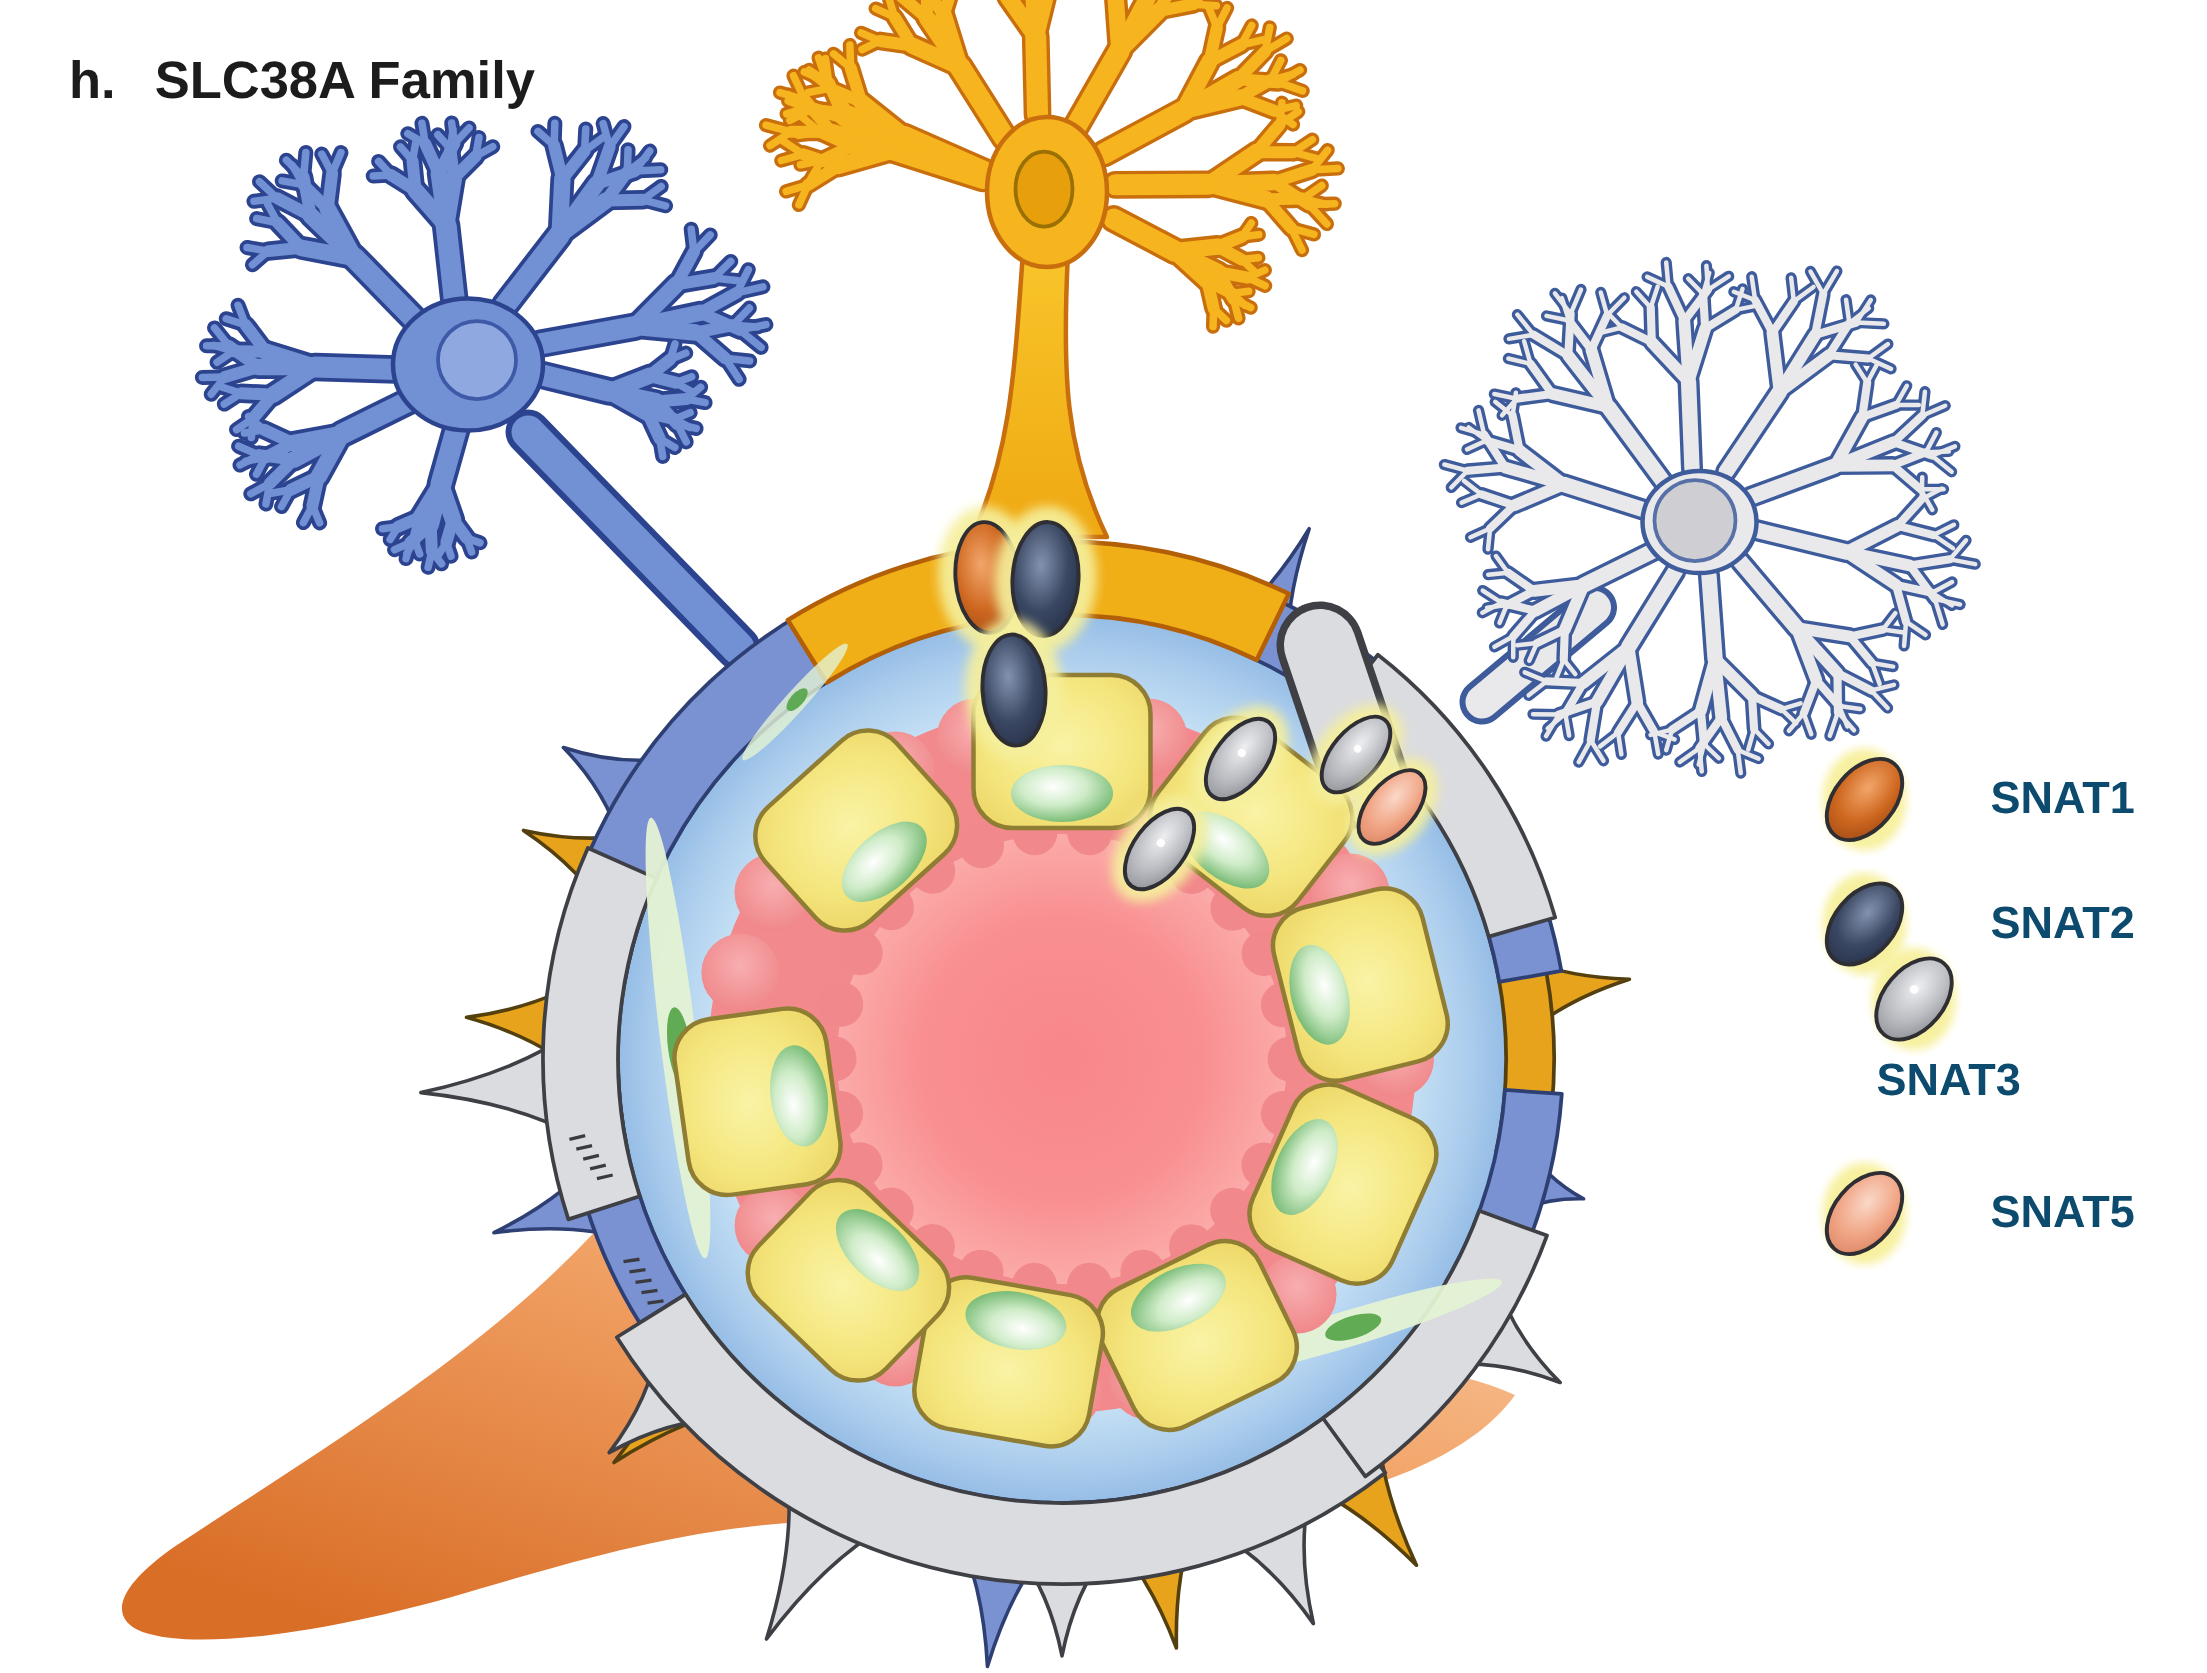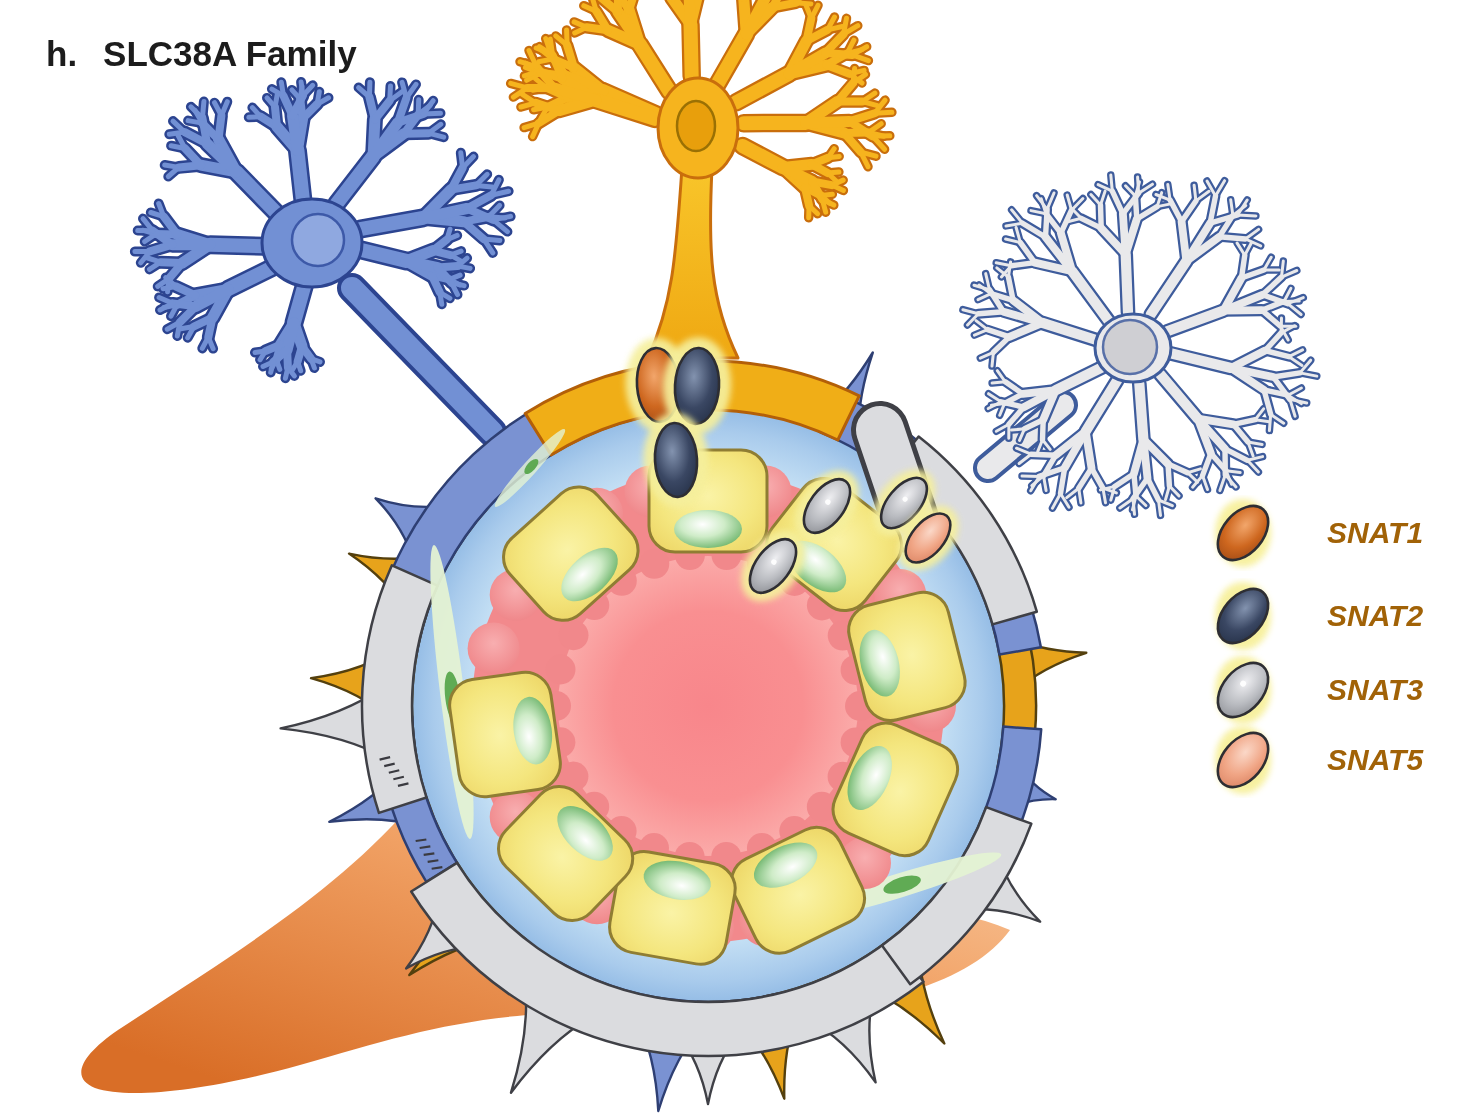--- a/index.html
+++ b/index.html
@@ -6,21 +6,21 @@
   #stage{position:relative;width:1471px;height:1115px;background:#fff;overflow:hidden;
          font-family:"Liberation Sans",sans-serif;}
   #art{position:absolute;left:0;top:0;}
   .fig-title{position:absolute;left:46px;top:34px;font-size:35px;font-weight:700;color:#1c1c1c;
              letter-spacing:0px;}
   .fig-title .idx{display:inline-block;}
   .fig-title .ttl{display:inline-block;margin-left:26px;}
   #legend{position:absolute;left:1205px;top:0;width:260px;}
   .legend-row{position:absolute;left:0;display:flex;align-items:center;height:76px;}
   .legend-row .swatch{width:76px;height:76px;flex:0 0 76px;}
-  .legend-row .lbl{margin-left:46px;font-size:30px;font-weight:700;font-style:italic;color:#a16207;}
+  .legend-row .lbl{margin-left:46px;font-size:30px;font-weight:700;color:#0c4a6e;}
 </style>
 </head>
 <body>
 
 <div id="stage">
   <svg id="art" width="1471" height="1115" viewBox="0 0 1471 1115">
       <defs>
         <radialGradient id="g-lumen" gradientUnits="userSpaceOnUse" cx="708" cy="706" r="158">
           <stop offset="0%" stop-color="#F8868B"></stop>
           <stop offset="60%" stop-color="#F98F91"></stop>
@@ -1503,41 +1503,41 @@
               <feGaussianBlur stdDeviation="3"></feGaussianBlur>
             </filter>
           </defs>
           <ellipse cx="38" cy="38" rx="28" ry="34" fill="#F7F09B" opacity="0.95" filter="url(#lf-snat2)"></ellipse>
           <g transform="rotate(40 38 38)">
             <ellipse cx="38" cy="38" rx="20" ry="31" fill="url(#lg-snat2)" stroke="#2E2E33" stroke-width="2.6"></ellipse>
           </g>
         </svg>
         <span class="lbl">SNAT2</span>
       </div>
-      <div class="legend-row" style="top: 652px;">
+      <div class="legend-row" style="top: 628px; flex-direction: column;">
         <svg class="swatch" viewBox="0 0 76 76">
           <defs>
             <radialGradient id="lg-snat3" cx="42%" cy="38%" r="75%">
               <stop offset="0%" stop-color="#EFEFF2"></stop>
               <stop offset="55%" stop-color="#B9BBC0"></stop>
               <stop offset="100%" stop-color="#85878D"></stop>
             </radialGradient>
             <filter id="lf-snat3" x="-40%" y="-40%" width="180%" height="180%">
               <feGaussianBlur stdDeviation="3"></feGaussianBlur>
             </filter>
           </defs>
           <ellipse cx="38" cy="38" rx="28" ry="34" fill="#F7F09B" opacity="0.95" filter="url(#lf-snat3)"></ellipse>
           <g transform="rotate(40 38 38)">
             <ellipse cx="38" cy="38" rx="20" ry="31" fill="url(#lg-snat3)" stroke="#2E2E33" stroke-width="2.6"></ellipse>
             <circle cx="34" cy="33" r="3" fill="#fff" opacity="0.9"></circle>
           </g>
         </svg>
         <span class="lbl">SNAT3</span>
       </div>
-      <div class="legend-row" style="top: 722px; justify-content: flex-end;">
+      <div class="legend-row" style="top: 771px; justify-content: flex-end;">
         <svg class="swatch" viewBox="0 0 76 76">
           <defs>
             <radialGradient id="lg-snat5" cx="42%" cy="38%" r="75%">
               <stop offset="0%" stop-color="#FBD8C8"></stop>
               <stop offset="55%" stop-color="#F0A585"></stop>
               <stop offset="100%" stop-color="#D87F5E"></stop>
             </radialGradient>
             <filter id="lf-snat5" x="-40%" y="-40%" width="180%" height="180%">
               <feGaussianBlur stdDeviation="3"></feGaussianBlur>
             </filter>

